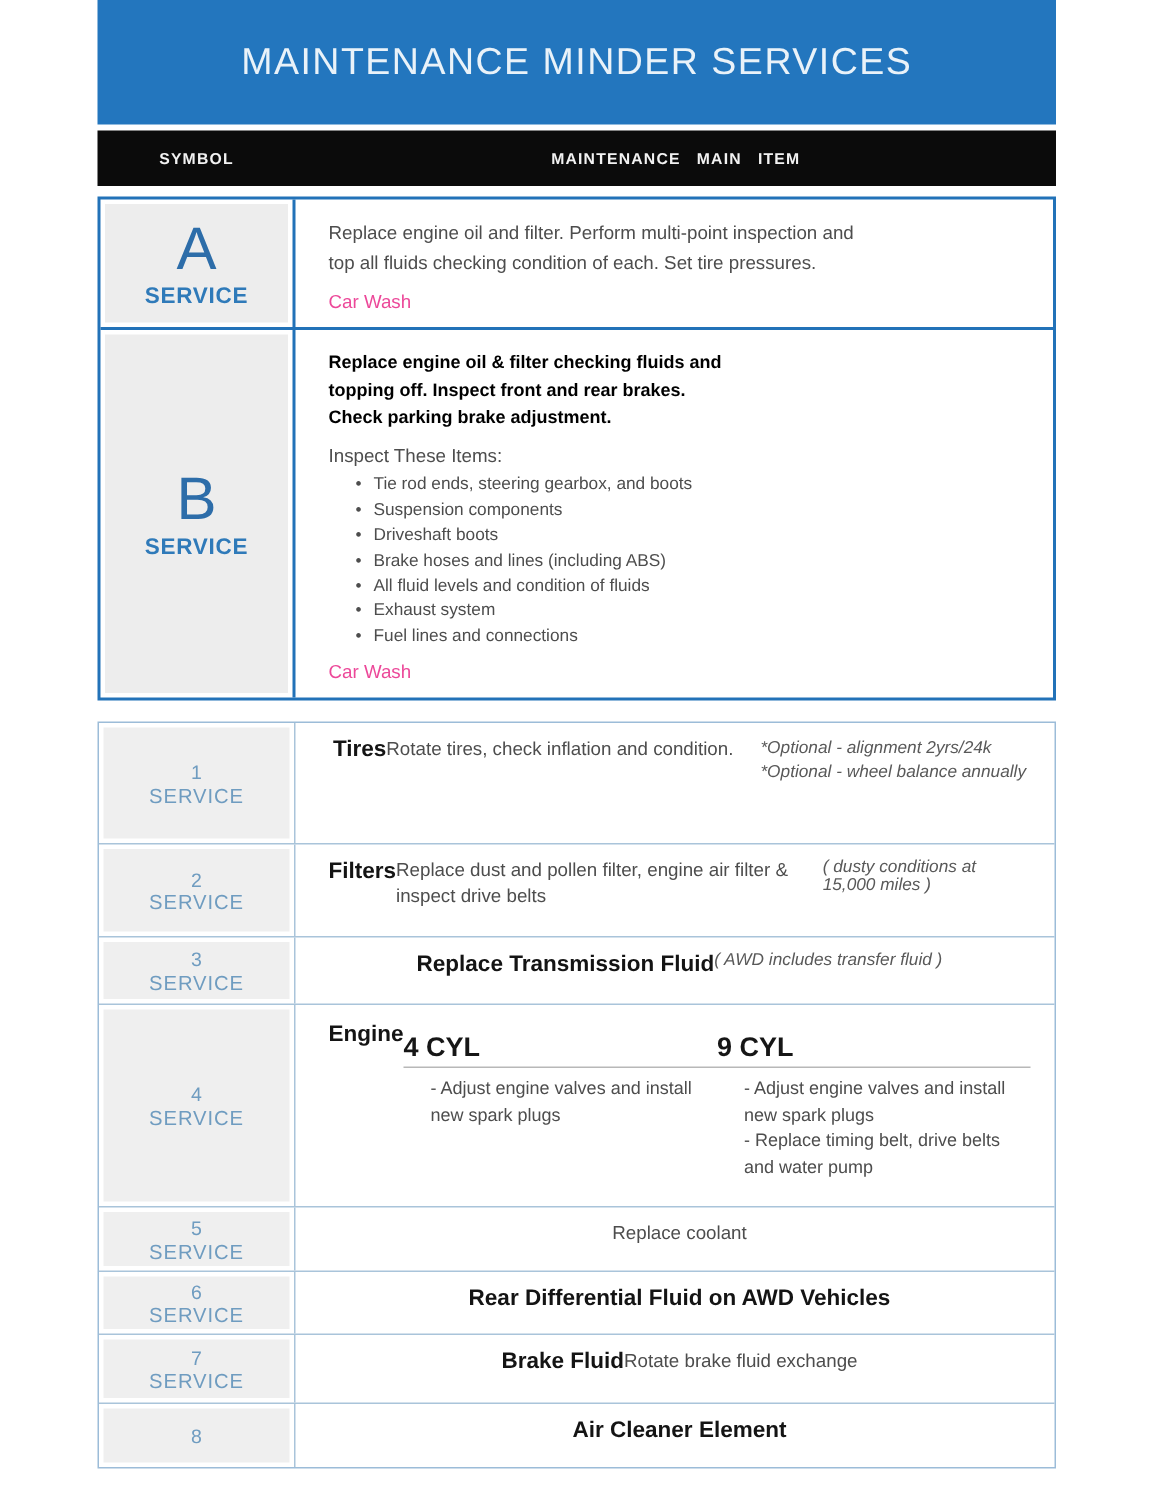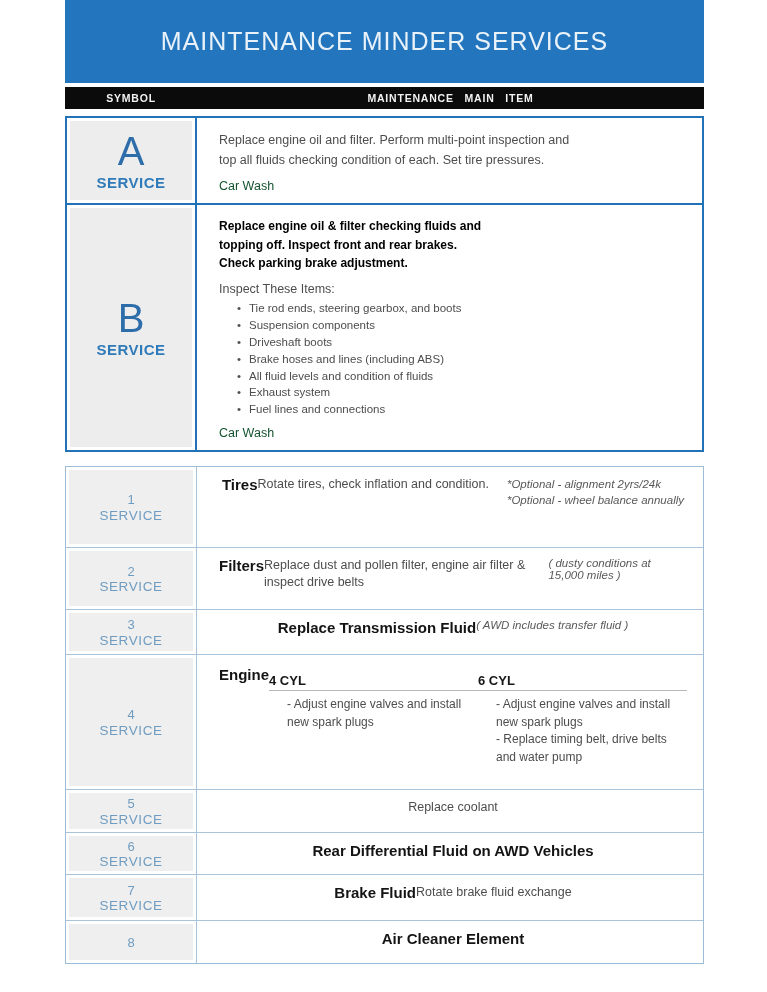--- a/index.html
+++ b/index.html
@@ -17,21 +17,21 @@
   .banner {
     height:83px; background:#2376BE;
     display:flex; align-items:center; justify-content:center;
   }
   .banner h1 {
     color:#E9F2F9; font-size:25px; font-weight:400; letter-spacing:1px;
   }
 
   
   .colhead {
-    margin-top:4px; height:22px; background:#0b0b0b;
+    margin-top:4px; height:37px; background:#0b0b0b;
     display:flex; align-items:center;
   }
   .colhead .sym-h {
     width:132px; text-align:center;
     color:#f2f2f2; font-size:10.5px; font-weight:bold; letter-spacing:0.8px;
   }
   .colhead .main-h {
     flex:1; text-align:center;
     color:#f2f2f2; font-size:10.5px; font-weight:bold; letter-spacing:0.8px; word-spacing:7px;
   }
@@ -50,21 +50,21 @@
   .ab-sym .graybox {
     flex:1; background:#EDEDED;
     display:flex; flex-direction:column; align-items:center; justify-content:center;
   }
   .ab-letter { color:#2D6DA9; font-size:40px; line-height:1.05; font-weight:400; }
   .ab-service { color:#2F7AB9; font-size:15px; font-weight:bold; letter-spacing:0.5px; margin-top:2px; }
 
   .ab-content { flex:1; padding:12px 18px 10px 22px; }
   .preline { white-space:pre-line; }
   .ab-desc { font-size:12.5px; line-height:1.6; color:#4d4d4d; }
-  .carwash { font-size:12.5px; color:#14532d; margin-top:9px; }
+  .carwash { font-size:12.5px; color:#ec4899; margin-top:9px; }
 
   .b-bold { font-size:12px; font-weight:bold; color:#000000; line-height:1.55; }
   .inspect-label { font-size:12.5px; color:#4d4d4d; margin-top:9px; }
   .b-bullets { list-style:none; margin-top:5px; }
   .b-bullets li {
     font-size:11.5px; color:#4d4d4d; line-height:1.3;
     padding-left:30px; position:relative; margin-bottom:2px;
   }
   .b-bullets li::before {
     content:"•"; position:absolute; left:18px; color:#4d4d4d;
@@ -90,21 +90,21 @@
 
   .num-content { flex:1; padding:8px 16px 8px 22px; display:flex; justify-content:center; }
   .svc-title { font-size:15px; font-weight:bold; color:#141414; line-height:1.3; }
   .svc-body { font-size:12.5px; color:#4d4d4d; line-height:1.35; margin-top:1px; }
   .svc-note-i { font-size:11.5px; font-style:italic; color:#595959; margin-top:1px; }
   .svc-notes { margin-top:1px; padding-left:18px; }
   .svc-notes div { font-size:11.5px; font-style:italic; color:#595959; line-height:1.4; }
 
   .cyl-section { margin-top:8px; }
   .cyl-head {
-    font-size:13px; font-weight:bold; color:#161616;
+    font-size:18px; font-weight:bold; color:#161616;
     border-bottom:1px solid #b8b8b8; padding-bottom:2px;
   }
   .cyl-items { margin-top:5px; padding-left:18px; }
   .cyl-items div { font-size:12px; color:#4d4d4d; line-height:1.45; }
 </style>
 </head>
 <body>
 
 <div class="sheet">
 
@@ -214,21 +214,21 @@
       </div>
       <div class="num-content" style="justify-content:flex-start; padding-top:10px;">
         <div class="svc-title">Engine</div>
         <div class="cyl-section">
           <div class="cyl-head">4 CYL</div>
           <div class="cyl-items">
             <div>- Adjust engine valves and install new spark plugs</div>
           </div>
         </div>
         <div class="cyl-section">
-          <div class="cyl-head">6 CYL</div>
+          <div class="cyl-head">9 CYL</div>
           <div class="cyl-items">
             <div>- Adjust engine valves and install new spark plugs</div>
             <div>- Replace timing belt, drive belts and water pump</div>
           </div>
         </div>
       </div>
     </div>
 
     <div class="num-row" style="min-height:43px;">
       <div class="num-sym">

